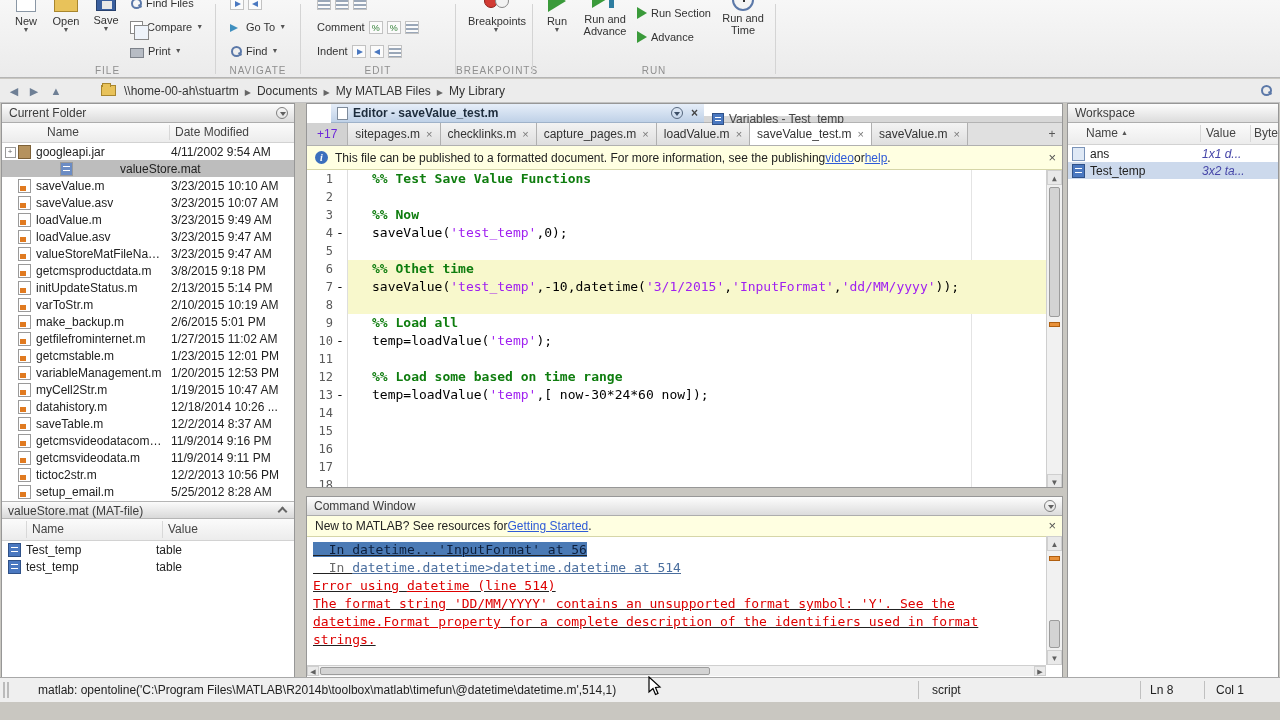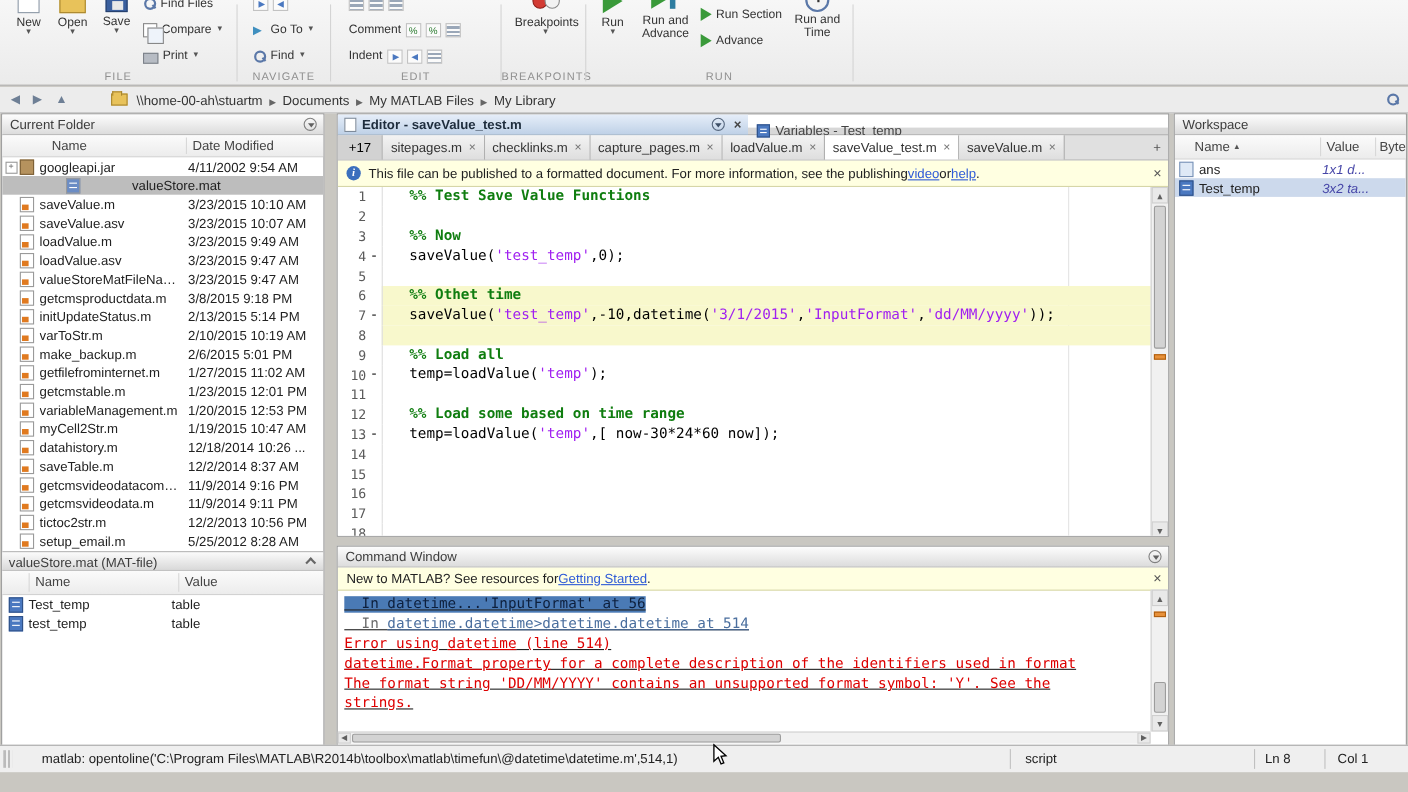--- a/index.html
+++ b/index.html
@@ -109,39 +109,39 @@
   .fname { overflow:hidden; text-overflow:ellipsis; flex:0 0 131px; }
   .fdate { margin-left:4px; color:#222; }
 
   
   .subhead { height:18px; background:linear-gradient(#fbfbfb,#d9d9d9); border-top:1px solid #b5b5b5;
              border-bottom:1px solid #b5b5b5; line-height:18px; padding:0 6px; color:#3c3c3c; position:relative; }
   .drow { height:17px; display:flex; align-items:center; padding-left:6px; }
   .dname { flex:0 0 130px; }
 
   
-  .etitlebar { height:19px; display:flex; }
+  .etitlebar { height:19px; display:flex;padding-left:24px; }
   .etitle-active { width:373px; background:linear-gradient(#e6eef9,#bfd1e7); border-bottom:1px solid #9fb2c9;
                    display:flex; align-items:center; padding:0 6px; color:#1d2c3c; font-weight:bold; }
   .etitle-inactive { flex:1; background:#d7d7d7; border-bottom:1px solid #b3b3b3; display:flex;
                      align-items:center; padding:0 8px; color:#444;margin-top:12px; }
   .doc-ic { width:11px; height:13px; background:#fff; border:1px solid #7e8globalb; border:1px solid #7e8b9b; margin-right:5px; }
   .grid-ic { width:12px; height:12px; background:#4a78c0; border:1px solid #2f5188; margin-right:5px; position:relative; }
   .grid-ic::after { content:""; position:absolute; left:2px; top:3px; right:2px; height:1px; background:#fff;
                     box-shadow:0 3px 0 #fff; }
   .tbtn { margin-left:8px; color:#444; font-size:12px; line-height:12px; cursor:default; }
   .tcircle { margin-left:auto; position:relative; width:12px; height:12px; border:1px solid #56677e;
              border-radius:50%; }
   .tcircle::after { content:""; position:absolute; left:2px; top:4px; border-top:4px solid #3c4e66;
                     border-left:3px solid transparent; border-right:3px solid transparent; }
   .tabbar { height:23px; background:#e0e0e0; border-bottom:1px solid #b0b0b0; display:flex; align-items:flex-end; }
   .etab { height:22px; display:flex; align-items:center; padding:0 7px; border-right:1px solid #b0b0b0;
           background:linear-gradient(#f3f3f3,#dedede); font-size:12px; color:#333; white-space:nowrap; }
   .etab.active { background:#fff; }
-  .etab.ovtab { background:#d2d2d2; color:#000000; padding:2px 10px; }
+  .etab.ovtab { background:#d2d2d2; color:#6d28d9; padding:2px 10px; }
   .tclose { margin-left:6px; color:#777; font-size:11px; }
   .tabplus { margin-left:auto; width:20px; height:22px; text-align:center; line-height:22px; color:#555; }
   .infobar { height:24px; background:#ffffe1; border-bottom:1px solid #d6d6a8; display:flex;
              align-items:center; padding:0 8px; position:relative; }
   .info-ic { width:13px; height:13px; border-radius:50%; background:#3b6fbd; color:#fff; font-size:10px;
              font-weight:bold; text-align:center; line-height:13px; margin-right:7px;
              font-family:"Liberation Serif", serif; font-style:italic; }
   .ibx { position:absolute; right:6px; top:4px; color:#555; font-size:13px; }
   a.lnk, .lnk { color:#2f5bd7; text-decoration:underline; cursor:pointer; }
   .codearea { position:relative; height:319px; font-family:"DejaVu Sans Mono", monospace; font-size:13px;
@@ -582,22 +582,22 @@
     <div class="infobar" style="height:21px">
       <span>New to MATLAB? See resources for </span>
         <span class="lnk">Getting Started</span>
         <span>.</span>
       <span class="ibx" style="top:2px">×</span>
     </div>
     <div class="cwcontent">
         <div class="cwline" style="margin-top: -12px;"><span class="cw-sel">  In datetime...'InputFormat' at 56</span></div>
         <div class="cwline"><span class="cw-st">  In </span><span class="cw-stl">datetime.datetime&gt;datetime.datetime at 514</span></div>
         <div class="cwline"><span class="cw-er">Error using </span><span class="cw-erl">datetime</span><span class="cw-er"> (line 514)</span></div>
+        <div class="cwline"><span class="cw-er">The format string 'DD/MM/YYYY' contains an unsupported format symbol: 'Y'. See the</span></div>
         <div class="cwline"><span class="cw-erl">datetime.Format property</span><span class="cw-er"> for a complete description of the identifiers used in format</span></div>
-        <div class="cwline"><span class="cw-er">The format string 'DD/MM/YYYY' contains an unsupported format symbol: 'Y'. See the</span></div>
         <div class="cwline"><span class="cw-er">strings.</span></div>
         <div class="cwline"></div>
         <div class="cwline"><span class="cw-numl">51</span><span class="cw-p">      throwAsCaller(ME);</span></div>
       </div>
     <div class="hsb" style="bottom:18px">
       <span class="harrow" style="left:0">◀</span>
       <span class="hthumb" style="left:13px;width:390px"></span>
       <span class="harrow" style="right:0">▶</span>
     </div>
     <div class="vsb" style="top:39px;bottom:29px">

